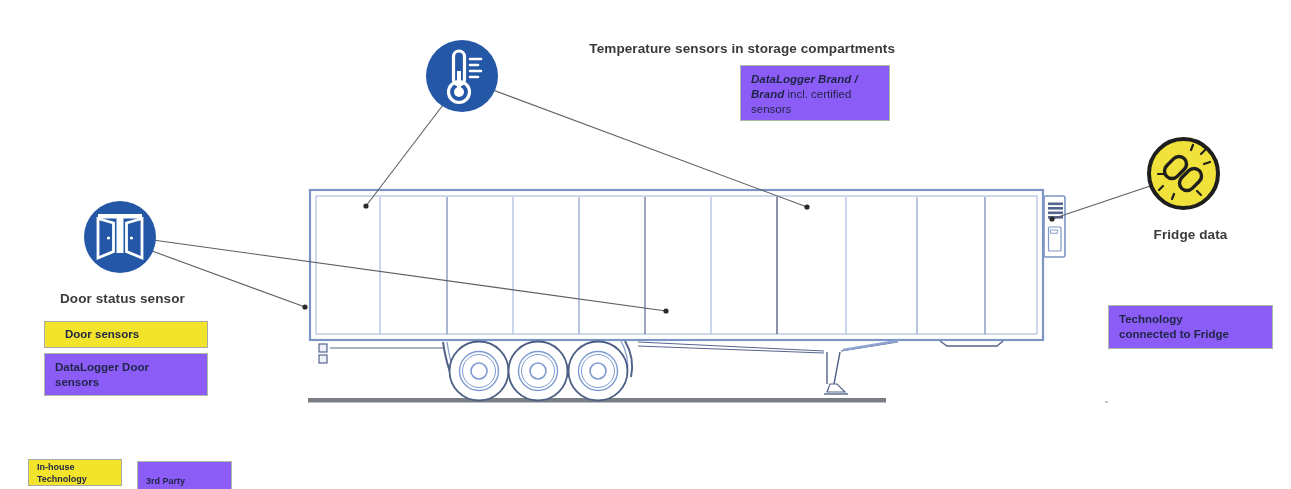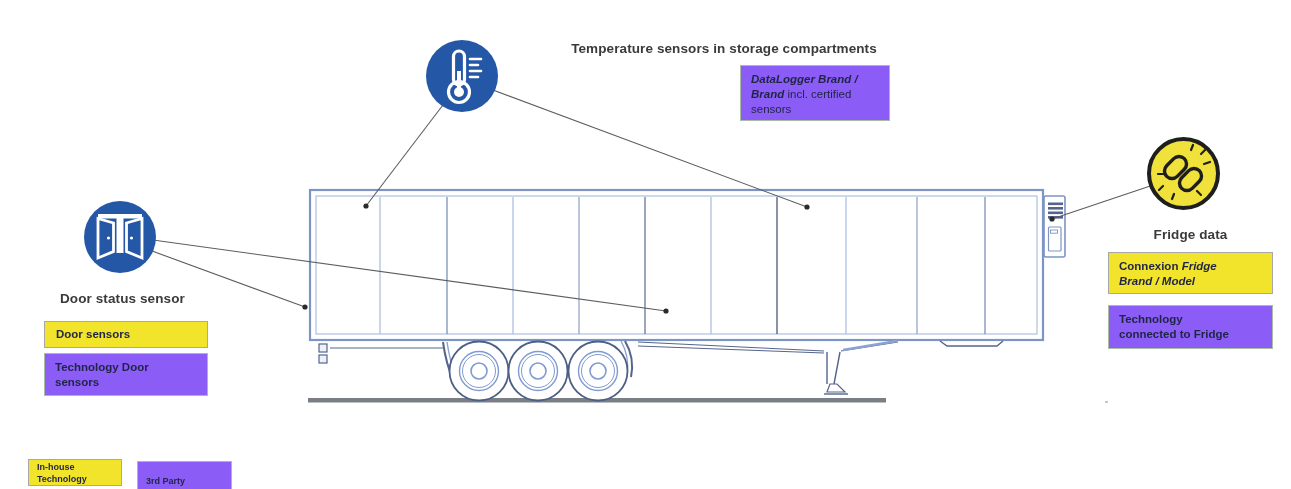--- a/index.html
+++ b/index.html
@@ -128,41 +128,41 @@
       <circle cx="33" cy="52" r="5" fill="#ffffff"></circle>
       <line x1="33" y1="31" x2="33" y2="49" stroke="#ffffff" stroke-width="4"></line>
       <g stroke="#ffffff" stroke-width="2.6" stroke-linecap="round">
         <line x1="44" y1="19" x2="55" y2="19"></line>
         <line x1="44" y1="25" x2="52" y2="25"></line>
         <line x1="44" y1="31" x2="55" y2="31"></line>
         <line x1="44" y1="37" x2="52" y2="37"></line>
       </g>
     </svg>
   </div>
-  <div class="heading center" style="left:553px; top:41px; width:342px;">Temperature sensors in storage compartments</div>
+  <div class="heading center" style="left:553px; top:41px; width:342px;text-align:right;">Temperature sensors in storage compartments</div>
   <div class="box green" style="left:740px; top:65px; width:150px; height:56px; padding:6px 10px;">
     <div><span class="bi">DataLogger Brand /</span></div>
     <div><span class="bi">Brand</span><span class="reg"> incl. certified</span></div>
     <div class="reg">sensors</div>
   </div>
 
   <div class="icon-circle blue" style="left:84px; top:201px; width:72px; height:72px;">
     <svg width="72" height="72" viewBox="0 0 72 72">
       <rect x="14" y="13" width="44" height="4.5" fill="#ffffff"></rect>
       <rect x="32.5" y="13" width="7" height="39" fill="#ffffff"></rect>
       <path d="M 14,17.5 L 14,57 L 29.5,50.5 L 29.5,22 Z" fill="none" stroke="#ffffff" stroke-width="2.8"></path>
       <path d="M 58,17.5 L 58,57 L 42.5,50.5 L 42.5,22 Z" fill="none" stroke="#ffffff" stroke-width="2.8"></path>
       <circle cx="24.5" cy="37" r="1.6" fill="#ffffff"></circle>
       <circle cx="47.5" cy="37" r="1.6" fill="#ffffff"></circle>
     </svg>
   </div>
   <div class="heading" style="left:60px; top:291px;">Door status sensor</div>
-  <div class="box yellow" style="left:44px; top:321px; width:164px; height:27px; padding:5px 11px;">Door sensors</div>
+  <div class="box yellow" style="left:44px; top:321px; width:164px; height:27px; padding:5px 20px;">Door sensors</div>
   <div class="box green" style="left:44px; top:353px; width:164px; height:43px; padding:6px 10px;">
-    <div>Technology Door</div>
+    <div>DataLogger Door</div>
     <div>sensors</div>
   </div>
 
   <div class="icon-circle yellowring" style="left:1147px; top:137px; width:73px; height:73px;">
     <svg width="65" height="65" viewBox="0 0 65 65">
       <g fill="none" stroke="#1e1e1c" stroke-width="3.4">
         <rect x="12" y="19" width="25" height="15" rx="7.5" transform="rotate(-45 24.5 26.5)"></rect>
         <rect x="27" y="31" width="25" height="15" rx="7.5" transform="rotate(-45 39.5 38.5)"></rect>
       </g>
       <g stroke="#1e1e1c" stroke-width="2.2" stroke-linecap="round">
@@ -170,24 +170,20 @@
         <line x1="50" y1="13" x2="54" y2="9"></line>
         <line x1="53" y1="23" x2="59" y2="21"></line>
         <line x1="7" y1="33" x2="13" y2="33"></line>
         <line x1="12" y1="45" x2="8" y2="49"></line>
         <line x1="23" y1="53" x2="21" y2="58"></line>
         <line x1="46" y1="50" x2="50" y2="54"></line>
       </g>
     </svg>
   </div>
   <div class="heading center" style="left:1108px; top:227px; width:165px;">Fridge data</div>
-  <div class="box yellow" style="left:1108px; top:252px; width:165px; height:42px; padding:6px 10px;">
-    <div><span>Connexion </span><span class="bi">Fridge</span></div>
-    <div><span class="bi">Brand / Model</span></div>
-  </div>
   <div class="box green" style="left:1108px; top:305px; width:165px; height:44px; padding:6px 10px;">
     <div>Technology</div>
     <div>connected to Fridge</div>
   </div>
 
   <div class="box yellow legend-box" style="left:28px; top:459px; width:94px; height:27px; padding:2px 8px;">
     <div>In-house</div>
     <div>Technology</div>
   </div>
   <div class="box green legend-box" style="left:137px; top:461px; width:95px; height:25px; padding:14px 8px;">

